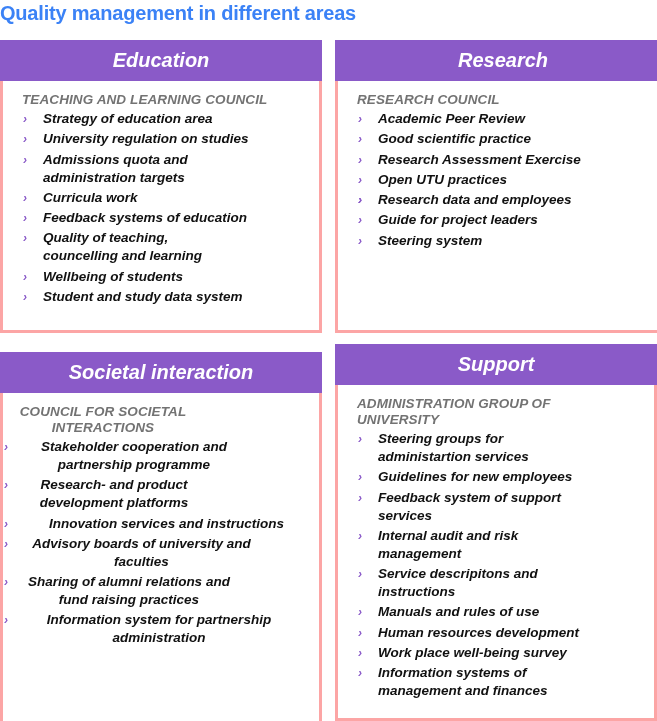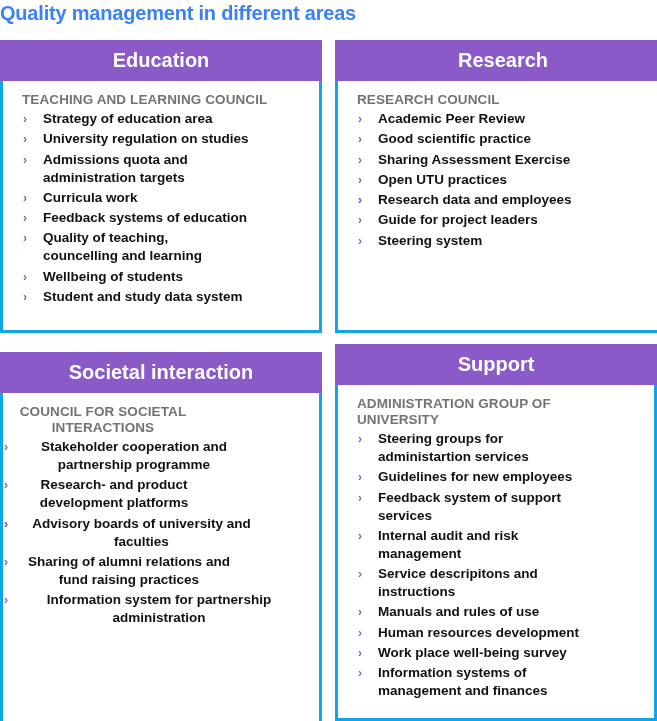--- a/index.html
+++ b/index.html
@@ -7,21 +7,21 @@
       width: 657px; height: 721px; position: relative; overflow: hidden;
       font-family: "Liberation Sans", sans-serif; color: #1a1a1a;
     }
     .page-title {
       position: absolute; left: 0; top: 2px;
       font-size: 20px; font-weight: bold; letter-spacing: -0.2px; color: #3b82f6;
       white-space: nowrap;
     }
     .box {
       position: absolute; box-sizing: border-box;
-      border: 3px solid #0ea5e9; background: #fff;
+      border: 3px solid #fca5a5; background: #fff; font-style: italic;
     }
     .box-header {
       background: #8a5ac8; color: #ffffff;
       height: 41px; margin: -3px -3px 0 -3px;
       display: flex; align-items: center; justify-content: center;
       font-size: 20px; font-weight: bold;
     }
     .box-body { padding: 11px 10px 0 19px; }
     .box-body.narrow { padding-left: 0; text-align: center; }
     .council {
@@ -66,38 +66,38 @@
   </div>
 </div>
 
 <div class="box" id="box-research">
   <div class="box-header">Research</div>
   <div class="box-body">
     <div class="council">RESEARCH COUNCIL</div>
     <ul class="items">
       <li><span class="chev">›</span><span>Academic Peer Review</span></li>
       <li><span class="chev">›</span><span>Good scientific practice</span></li>
-      <li><span class="chev">›</span><span>Sharing Assessment Exercise</span></li>
+      <li><span class="chev">›</span><span>Research Assessment Exercise</span></li>
       <li><span class="chev">›</span><span>Open UTU practices</span></li>
       <li><span class="chev">›</span></li>
       <li><span class="chev">›</span><span>Research data and employees</span></li>
       <li><span class="chev">›</span><span>Guide for project leaders</span></li>
       <li><span class="chev">›</span><span>Steering system</span></li>
     </ul>
   </div>
 </div>
 
 <div class="box" id="box-societal">
   <div class="box-header">Societal interaction</div>
   <div class="box-body narrow">
     <div class="council" style="width:200px">COUNCIL FOR SOCIETAL INTERACTIONS</div>
     <ul class="items">
       <li style="width:220px"><span class="chev">›</span><span>Stakeholder cooperation and partnership programme</span></li>
       <li style="width:180px"><span class="chev">›</span><span>Research- and product development platforms</span></li>
-      <li><span class="chev">›</span></li>
+      <li><span class="chev">›</span><span>Innovation services and instructions</span></li>
       <li style="width:235px"><span class="chev">›</span><span>Advisory boards of university and faculties</span></li>
       <li style="width:210px"><span class="chev">›</span><span>Sharing of alumni relations and fund raising practices</span></li>
       <li style="width:270px"><span class="chev">›</span><span>Information system for partnership administration</span></li>
     </ul>
   </div>
 </div>
 
 <div class="box" id="box-support">
   <div class="box-header">Support</div>
   <div class="box-body">

